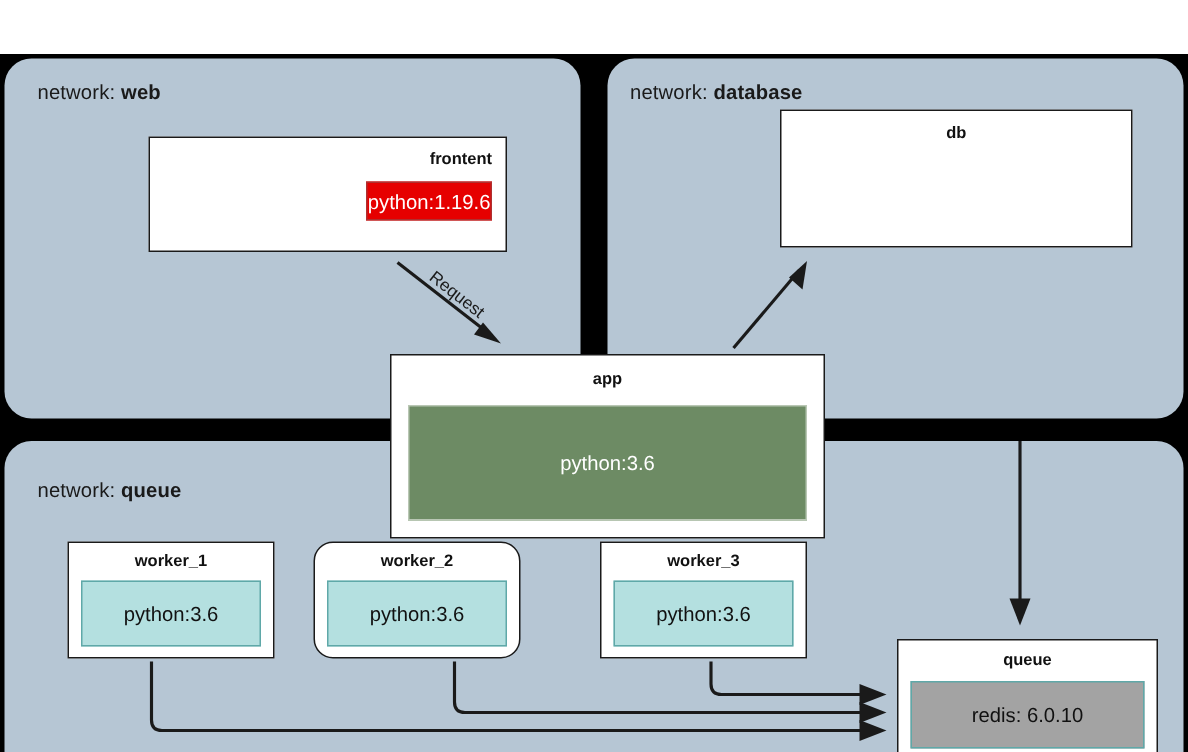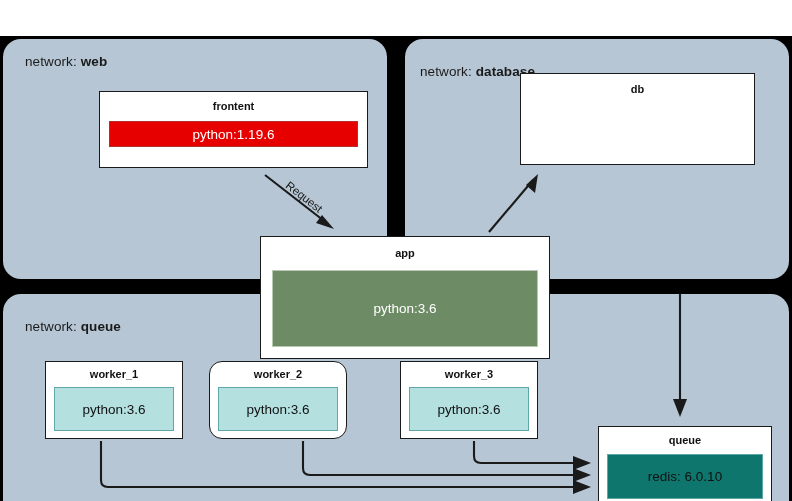--- a/index.html
+++ b/index.html
@@ -33,21 +33,21 @@
     letter-spacing: 0.1px;
   }
   .network-label .net-key { font-weight: 400; }
   .network-label .net-val { font-weight: bold; }
 
   #panel-web      { left: 3px;   top: 3px;   width: 384px; height: 240px; }
   #panel-database { left: 405px; top: 3px;   width: 384px; height: 240px; }
   #panel-queue    { left: 3px;   top: 258px; width: 786px; height: 236px; }
 
   #label-web      { left: 25px;  top: 18px; }
-  #label-database { left: 420px; top: 28px; }
+  #label-database { left: 420px; top: 18px; }
   #label-queue    { left: 25px;  top: 283px; }
 
   
   .service-box {
     position: absolute;
     background: #ffffff;
     border: 1.6px solid #1a1a1a;
     box-sizing: border-box;
     display: flex;
     flex-direction: column;
@@ -64,21 +64,21 @@
   .service-image {
     box-sizing: border-box;
     display: flex;
     align-items: center;
     justify-content: center;
     font-size: 13.5px;
     flex: 1 1 auto;
   }
 
   
-  #box-frontent { left: 99px; top: 55px; width: 269px; height: 77px; padding: 9px 9px 20px 9px; }
+  #box-frontent { left: 99px; top: 55px; width: 239px; height: 77px; padding: 9px 9px 20px 9px; align-items: flex-end; }
   #box-frontent .service-title { margin-bottom: 9px; }
   #img-frontent {
     background: #e60000;
     border: 1.5px solid #b03030;
     color: #ffffff;
     font-weight: normal;
   }
 
   
   #box-db { left: 520px; top: 37px; width: 235px; height: 92px; padding: 10px; }
@@ -107,21 +107,21 @@
   .worker-img {
     background: #b4e0e0;
     border: 1.5px solid #5fa8a8;
     color: #111111;
   }
 
   
   #box-queue { left: 598px; top: 390px; width: 174px; height: 82px; padding: 8px; }
   #box-queue .service-title { margin-bottom: 8px; }
   #img-queue {
-    background: #0f766e;
+    background: #a3a3a3;
     border: 1.5px solid #5fa8a8;
     color: #111111;
   }
 
   
   #connectors {
     position: absolute;
     left: 0; top: 0;
     width: 792px;
     height: 501px;

